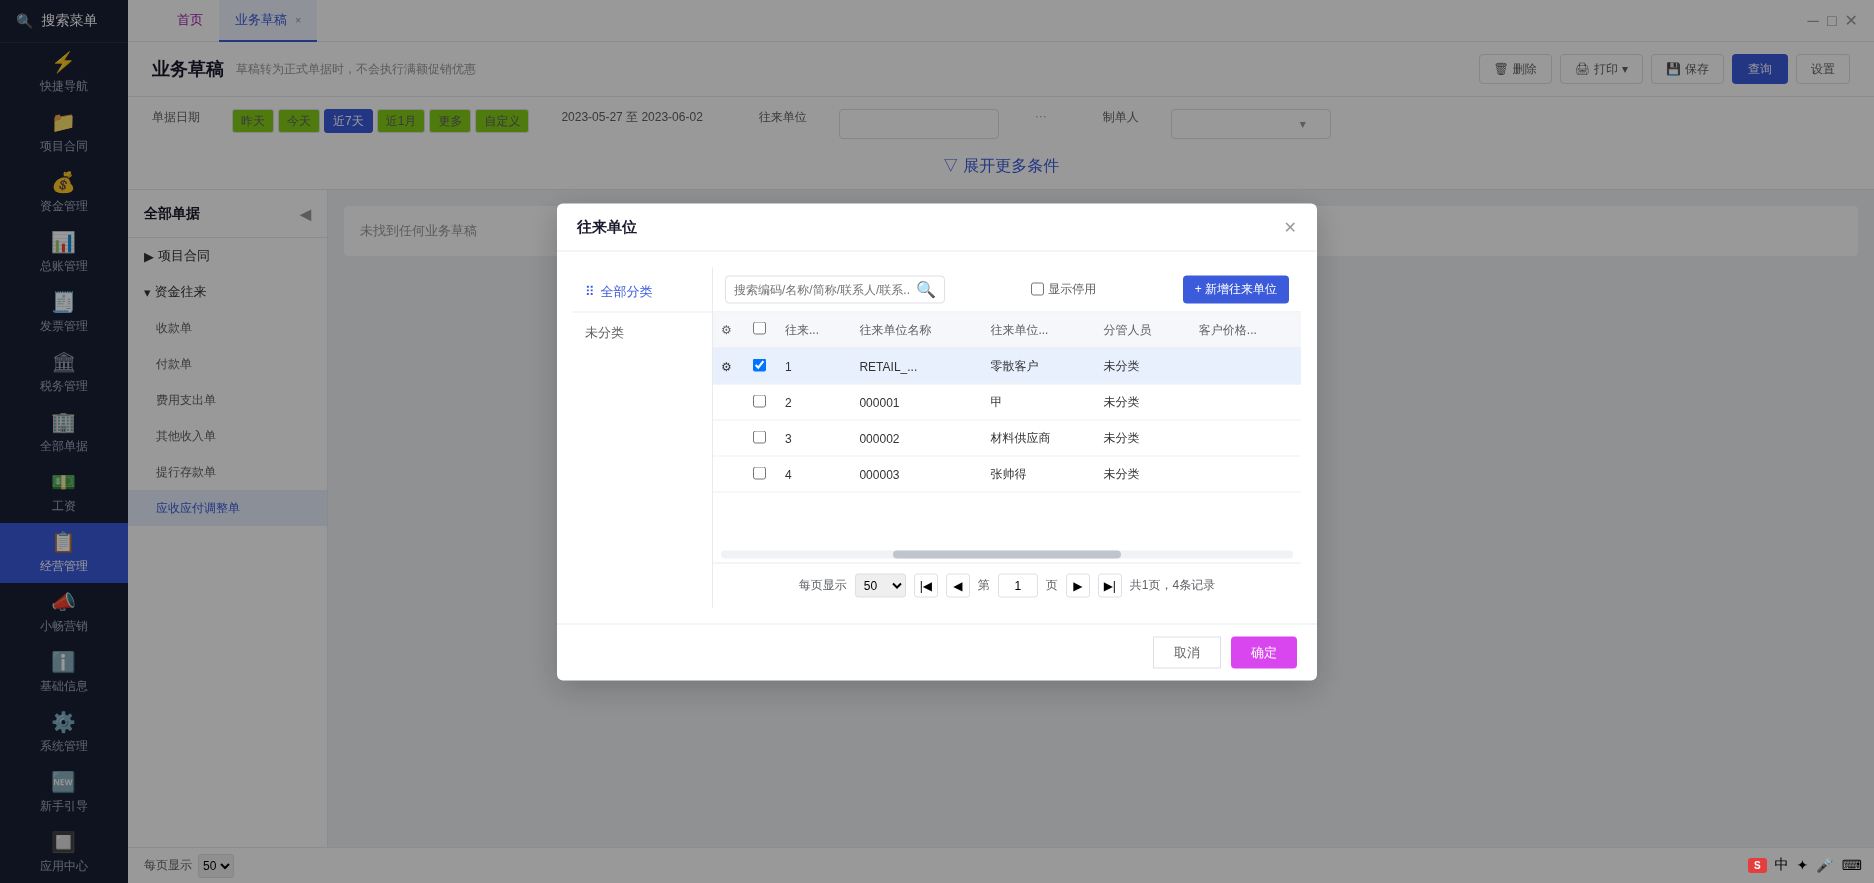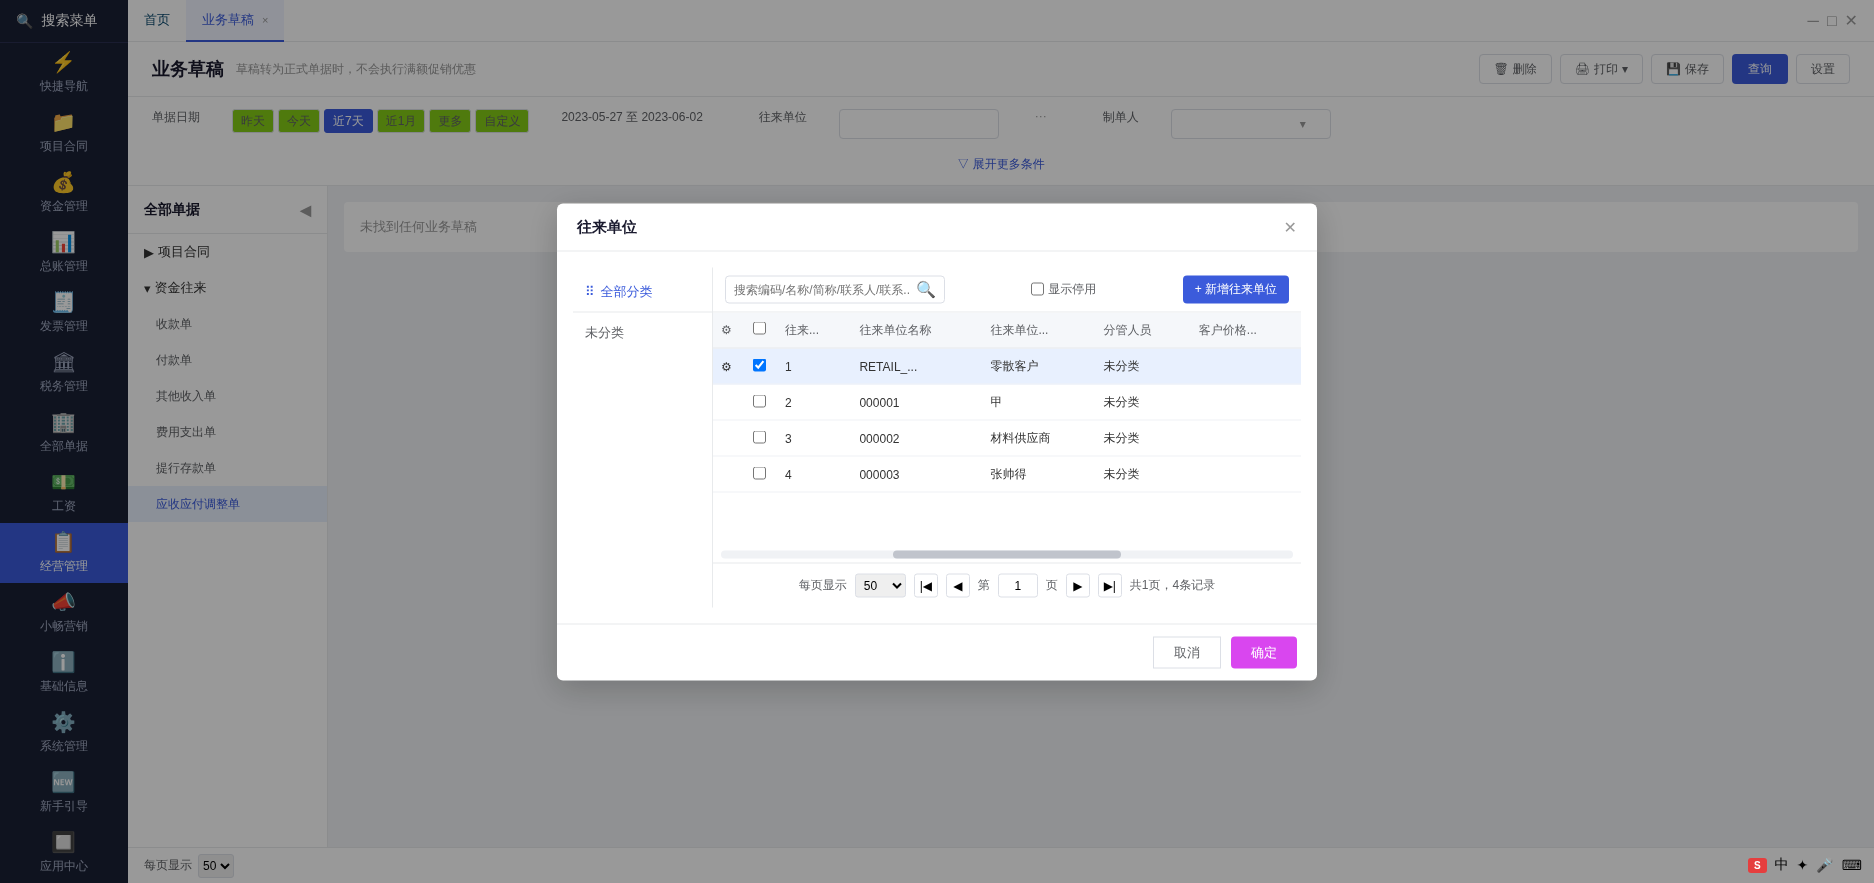--- a/index.html
+++ b/index.html
@@ -30,21 +30,21 @@
     
     .topbar {
       height: 42px; background: #fff; display: flex; align-items: center;
       border-bottom: 1px solid #e8eaec; padding: 0; flex-shrink: 0;
     }
     .topbar-tab {
       height: 42px; display: flex; align-items: center; padding: 0 16px;
       font-size: 13px; color: #606266; cursor: pointer; border-bottom: 2px solid transparent;
       gap: 6px;
     }
-    .topbar-tab:first-child { color: #0c4a6e; }
+    .topbar-tab:first-child { color: #a21caf; margin-left: 33px; }
     .topbar-tab.active {
       color: #3b5bdb; border-bottom: 2px solid #3b5bdb; background: #f0f4ff;
     }
     .topbar-tab .close-icon { color: #999; font-size: 11px; margin-left: 2px; }
 
     
     .page-header {
       background: #fff; padding: 12px 24px; display: flex; align-items: center;
       justify-content: space-between; border-bottom: 1px solid #e8eaec; flex-shrink: 0;
     }
@@ -69,21 +69,21 @@
     .filter-date-btns { display: flex; gap: 4px; }
     .date-btn {
       height: 24px; padding: 0 8px; border: 1px solid #dcdfe6; background: #84cc16;
       border-radius: 3px; font-size: 12px; color: #606266; cursor: pointer;
     }
     .date-btn.active { background: #3b5bdb; color: #fff; border-color: #3b5bdb; }
     .filter-input {
       height: 30px; border: 1px solid #dcdfe6; border-radius: 4px; padding: 0 8px;
       font-size: 12px; width: 200px; outline: none;
     }
-    .filter-expand { color: #3b5bdb; font-size: 12px; cursor: pointer; text-align: center; }
+    .filter-expand { color: #3b5bdb; font-size: 16px; cursor: pointer; text-align: center; }
 
     
     .content {
       flex: 1; display: flex; overflow: hidden;
     }
     .sidebar-nav {
       width: 200px; background: #fff; border-right: 1px solid #e8eaec; overflow-y: auto; flex-shrink: 0;
     }
     .nav-header {
       height: 48px; display: flex; align-items: center; padding: 0 16px;
@@ -360,24 +360,24 @@
         <span>▾</span>
         <span>资金往来</span>
       </div>
       <div class="nav-item sub">
         <span>收款单</span>
       </div>
       <div class="nav-item sub">
         <span>付款单</span>
       </div>
       <div class="nav-item sub">
+        <span>费用支出单</span>
+      </div>
+      <div class="nav-item sub">
         <span>其他收入单</span>
-      </div>
-      <div class="nav-item sub">
-        <span>费用支出单</span>
       </div>
       <div class="nav-item sub">
         <span>提行存款单</span>
       </div>
       <div class="nav-item sub active">
         <span>应收应付调整单</span>
       </div>
     </div>
 
     <div class="main-content" style="background:#f0f2f5;">

